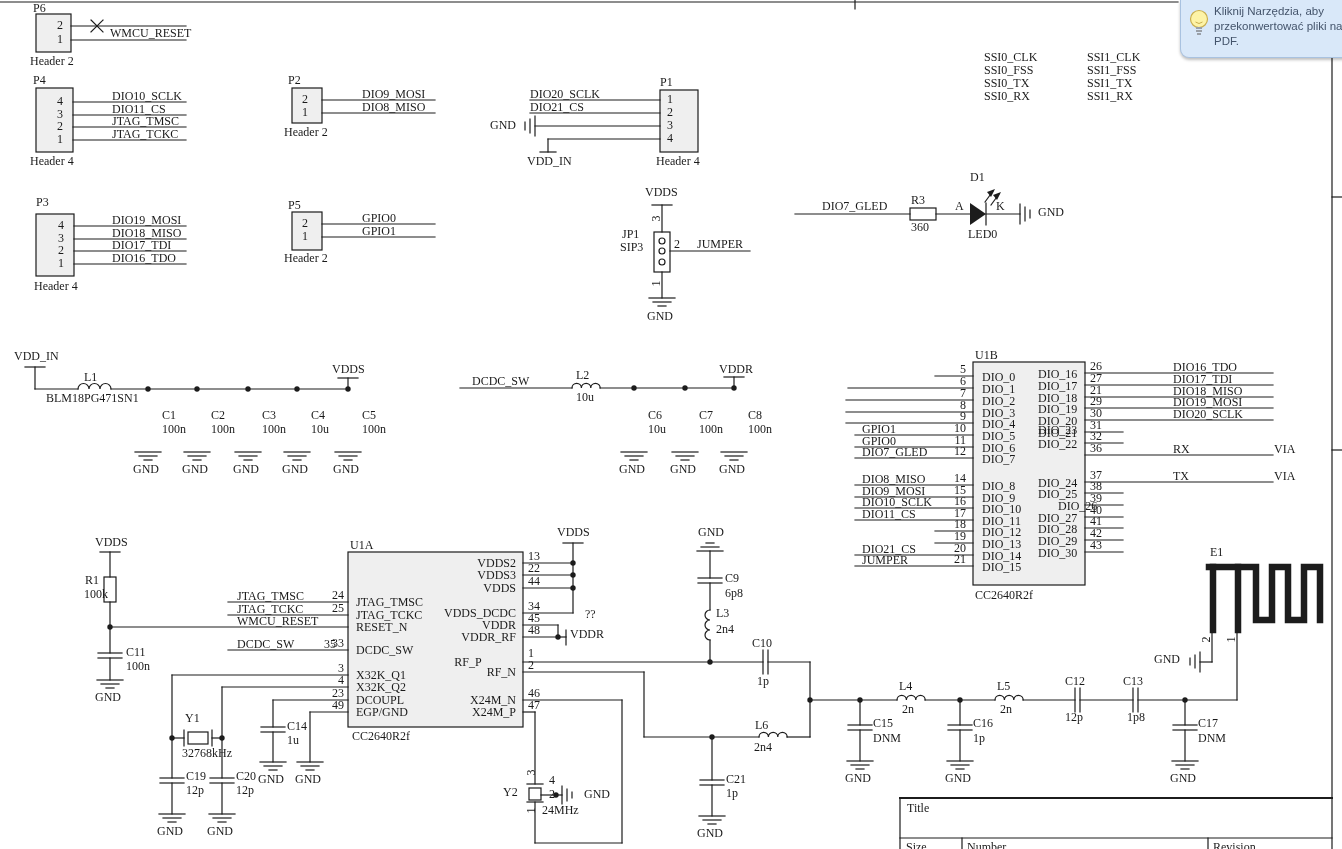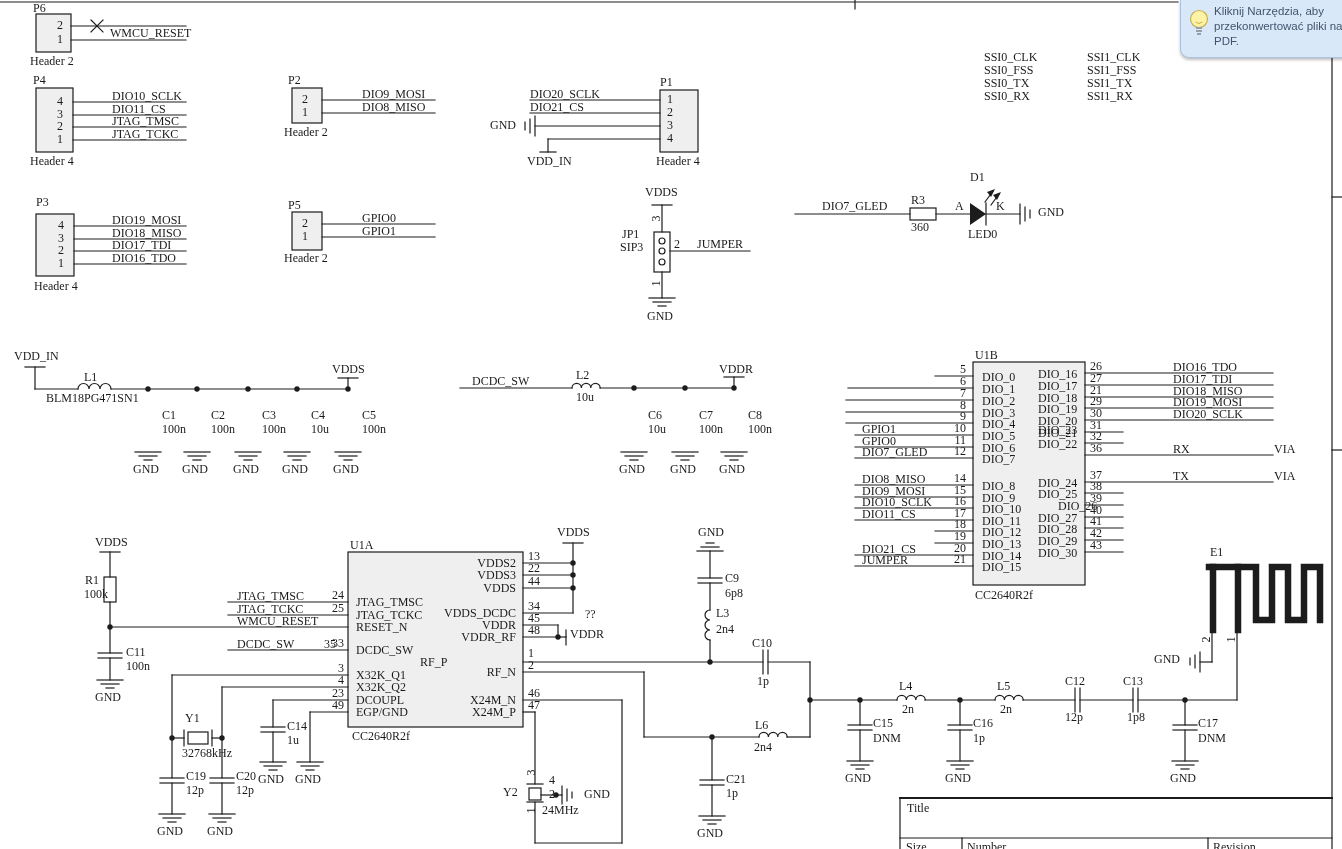--- a/index.html
+++ b/index.html
@@ -511,21 +511,21 @@
     <span class="t" style="left: 356px; top: 669px;">X32K_Q1</span>
     <span class="t" style="left: 356px; top: 681px;">X32K_Q2</span>
     <span class="t" style="left: 356px; top: 694px;">DCOUPL</span>
     <span class="t" style="left: 356px; top: 706px;">EGP/GND</span>
     <span class="t" style="left: 420px; top: 557px; width: 96px; text-align: right; display: inline-block;">VDDS2</span>
     <span class="t" style="left: 420px; top: 569px; width: 96px; text-align: right; display: inline-block;">VDDS3</span>
     <span class="t" style="left: 420px; top: 582px; width: 96px; text-align: right; display: inline-block;">VDDS</span>
     <span class="t" style="left: 420px; top: 607px; width: 96px; text-align: right; display: inline-block;">VDDS_DCDC</span>
     <span class="t" style="left: 420px; top: 619px; width: 96px; text-align: right; display: inline-block;">VDDR</span>
     <span class="t" style="left: 420px; top: 631px; width: 96px; text-align: right; display: inline-block;">VDDR_RF</span>
-    <span class="t" style="left: 420px; top: 656px; width: 96px; text-align: left; display: inline-block;">RF_P</span>
+    <span class="t" style="left: 420px; top: 656px; width: 96px; text-align: center; display: inline-block;">RF_P</span>
     <span class="t" style="left: 420px; top: 666px; width: 96px; text-align: right; display: inline-block;">RF_N</span>
     <span class="t" style="left: 420px; top: 694px; width: 96px; text-align: right; display: inline-block;">X24M_N</span>
     <span class="t" style="left: 420px; top: 706px; width: 96px; text-align: right; display: inline-block;">X24M_P</span>
     <span class="t" style="left: 324px; top: 589px; width: 20px; text-align: right; display: inline-block;">24</span>
     <span class="t" style="left: 324px; top: 602px; width: 20px; text-align: right; display: inline-block;">25</span>
     <span class="t" style="left: 324px; top: 638px; width: 20px; text-align: left; display: inline-block;">35</span>
     <span class="t" style="left: 324px; top: 637px; width: 20px; text-align: right; display: inline-block;">33</span>
     <span class="t" style="left: 324px; top: 662px; width: 20px; text-align: right; display: inline-block;">3</span>
     <span class="t" style="left: 324px; top: 674px; width: 20px; text-align: right; display: inline-block;">4</span>
     <span class="t" style="left: 324px; top: 687px; width: 20px; text-align: right; display: inline-block;">23</span>

